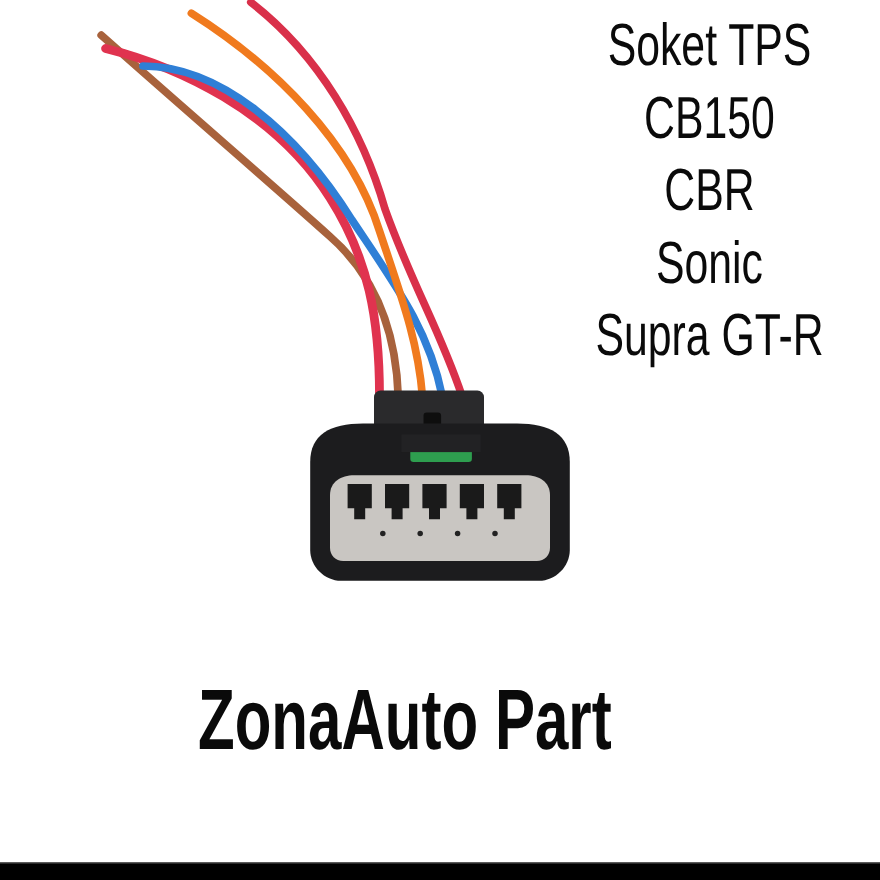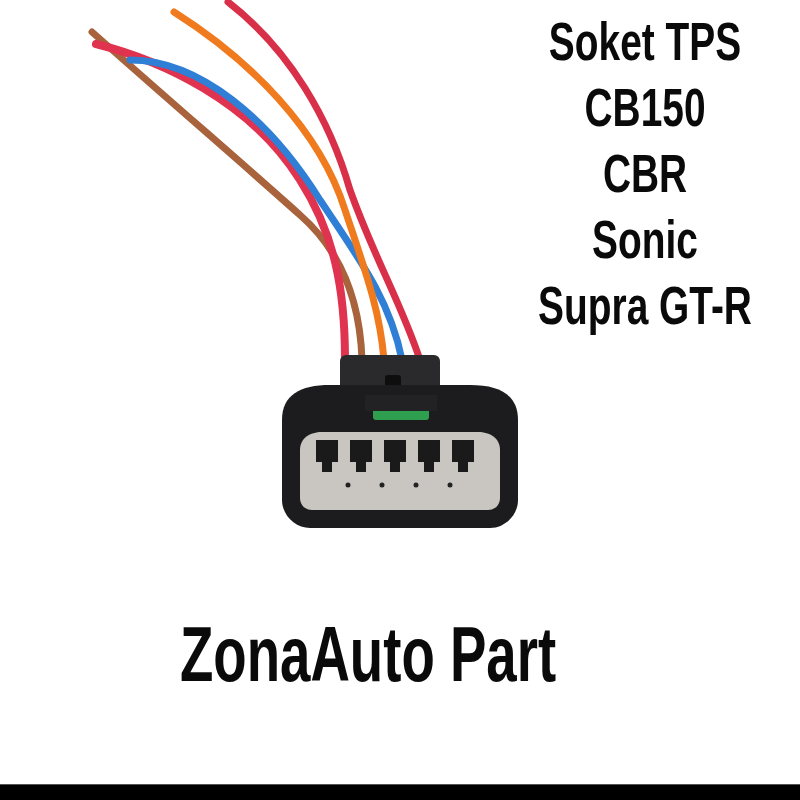--- a/index.html
+++ b/index.html
@@ -6,21 +6,21 @@
     body {
       width: 800px; height: 800px; position: relative; overflow: hidden;
       background: #ffffff;
       font-family: "Liberation Sans", "DejaVu Sans", sans-serif;
     }
     .product-photo { position: absolute; left: 0; top: 0; width: 800px; height: 800px; }
     .title-block {
       position: absolute; left: 490px; top: 8px; width: 310px;
       text-align: center; color: #0a0a0a;
       font-family: "Liberation Sans Narrow", "Liberation Sans", "DejaVu Sans Condensed", sans-serif;
-      font-weight: bold;
+      font-weight: normal;
     }
     .title-line {
       display: block; font-size: 54px; line-height: 66px;
       transform: scaleX(0.72); transform-origin: center;
       letter-spacing: 0px; white-space: nowrap;
     }
     .brand {
       position: absolute; left: 180px; top: 614px; width: 450px;
       color: #0a0a0a; font-weight: bold;
       font-family: "Liberation Sans", sans-serif;

